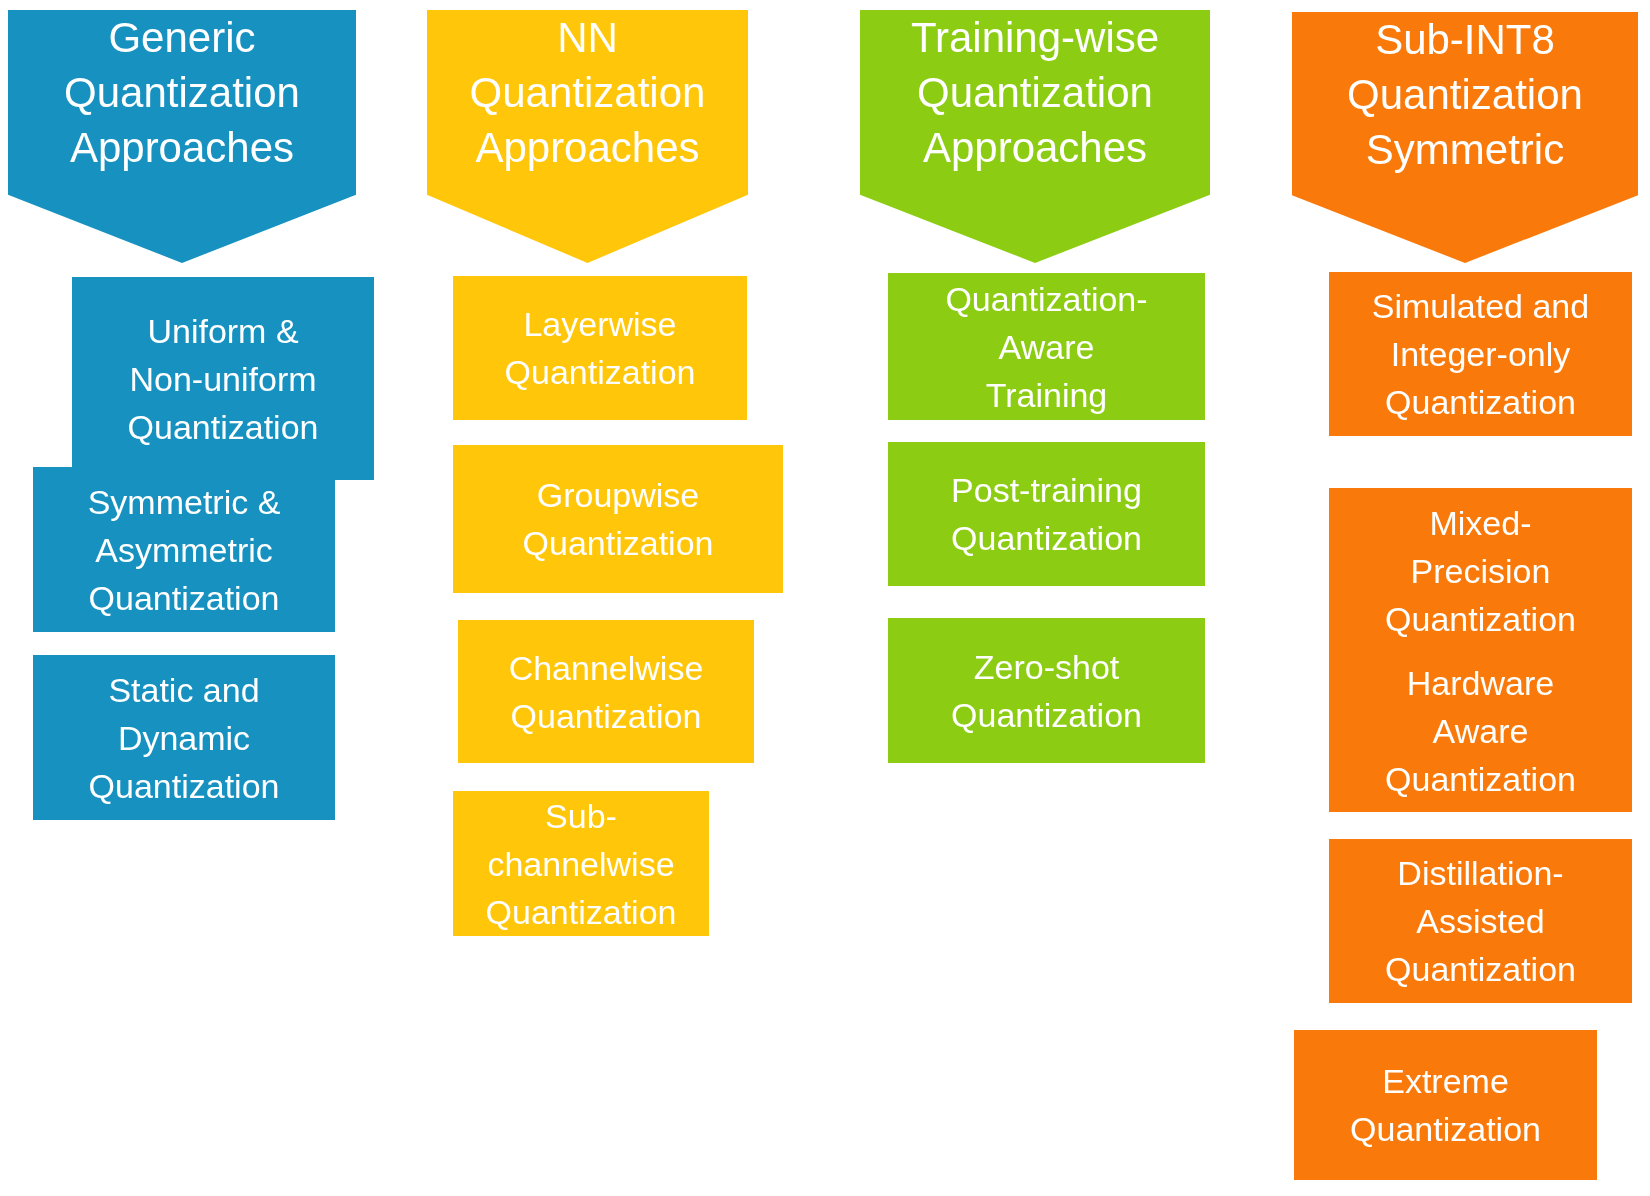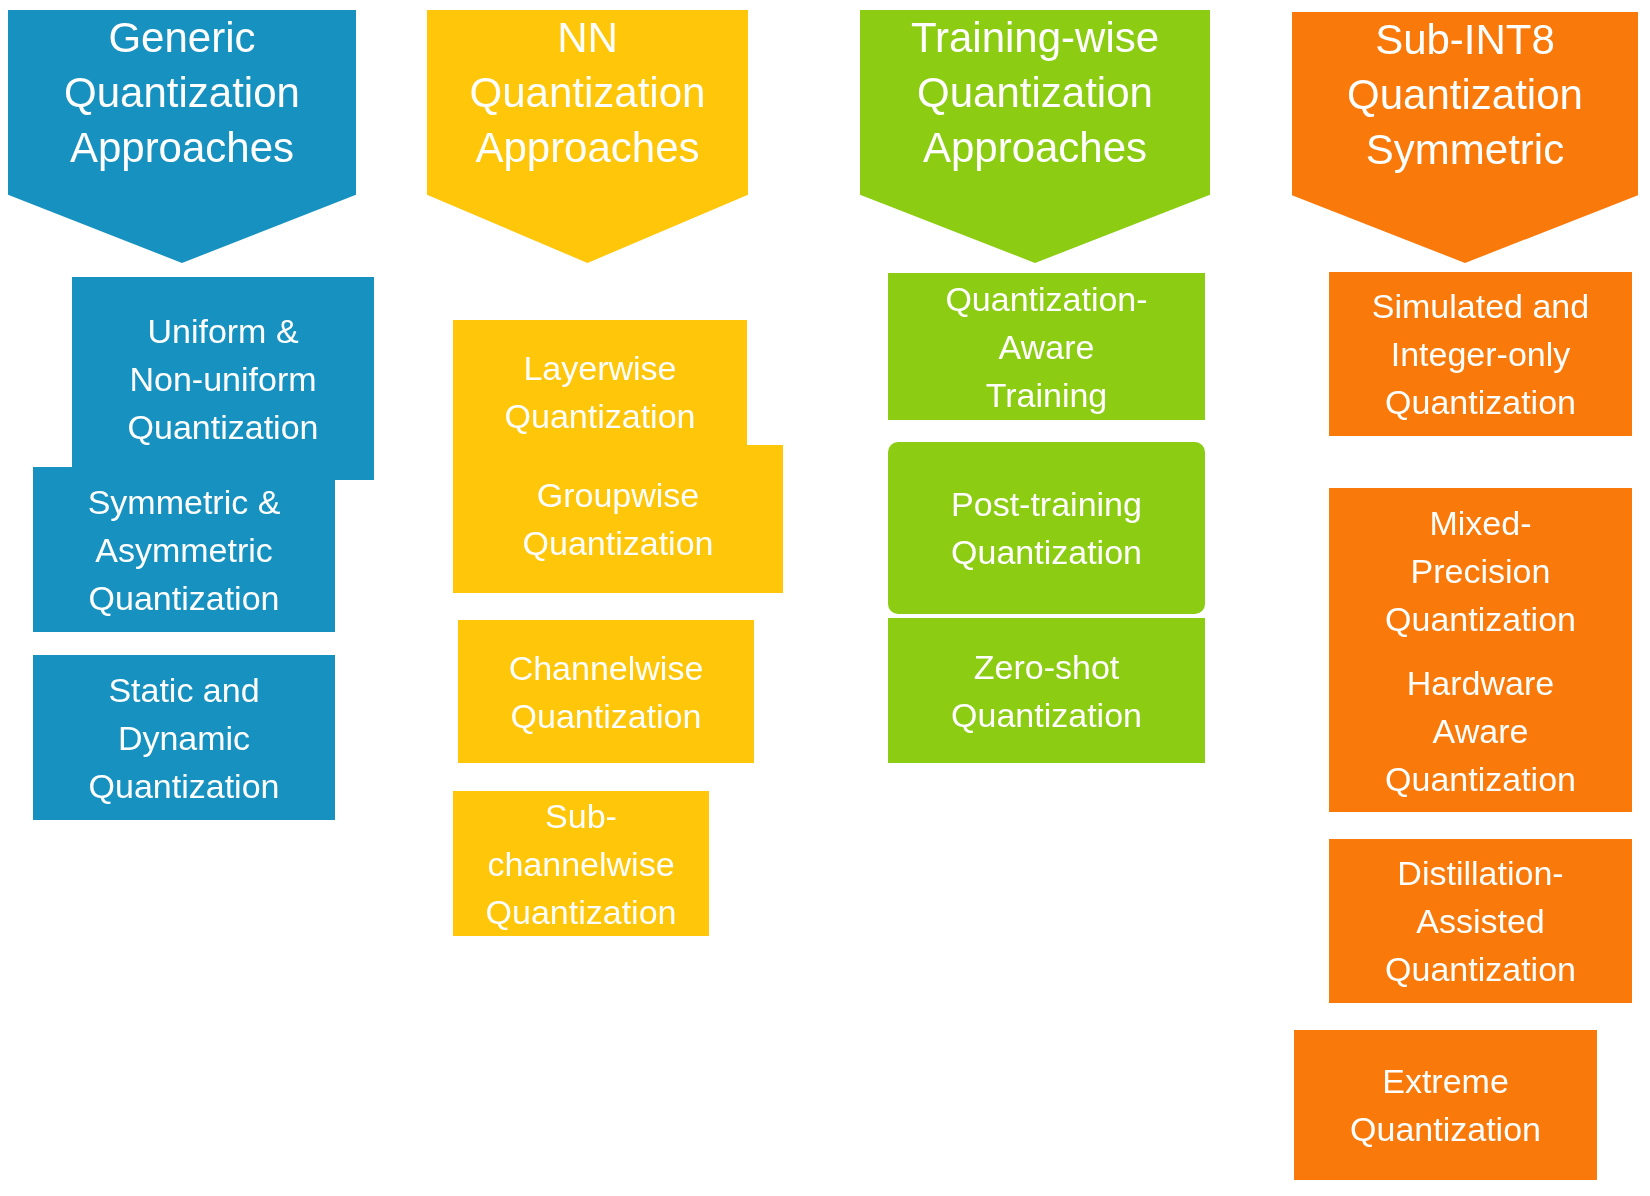--- a/index.html
+++ b/index.html
@@ -68,21 +68,21 @@
     <div class="node-text">Static and
 Dynamic
 Quantization</div>
   </div>
 
   <div class="banner" style="left: 427px; top: 10px; width: 321px; height: 253px; background-color: rgb(255, 198, 10);">
     <div class="banner-text">NN
 Quantization
 Approaches</div>
   </div>
-  <div class="node" style="left: 453px; top: 276px; width: 294px; height: 144px; background-color: rgb(255, 198, 10); margin-top: 44px;">
+  <div class="node" style="left: 453px; top: 276px; width: 294px; height: 144px; background-color: rgb(255, 198, 10);">
     <div class="node-text">Layerwise
 Quantization</div>
   </div>
   <div class="node" style="left: 453px; top: 445px; width: 330px; height: 148px; background-color: rgb(255, 198, 10); align-items: center;">
     <div class="node-text">Groupwise
 Quantization</div>
   </div>
   <div class="node" style="left: 458px; top: 620px; width: 296px; height: 143px; background-color: rgb(255, 198, 10);">
     <div class="node-text">Channelwise
 Quantization</div>
@@ -96,21 +96,21 @@
   <div class="banner" style="left: 860px; top: 10px; width: 350px; height: 253px; background-color: rgb(140, 205, 20);">
     <div class="banner-text">Training-wise
 Quantization
 Approaches</div>
   </div>
   <div class="node" style="left: 888px; top: 273px; width: 317px; height: 147px; background-color: rgb(140, 205, 20);">
     <div class="node-text">Quantization-
 Aware
 Training</div>
   </div>
-  <div class="node" style="left: 888px; top: 442px; width: 317px; height: 172px; background-color: rgb(140, 205, 20); border-radius: 10px;">
+  <div class="node" style="left: 888px; top: 442px; width: 317px; height: 144px; background-color: rgb(140, 205, 20);">
     <div class="node-text">Post-training
 Quantization</div>
   </div>
   <div class="node" style="left: 888px; top: 618px; width: 317px; height: 145px; background-color: rgb(140, 205, 20);">
     <div class="node-text">Zero-shot
 Quantization</div>
   </div>
 
   <div class="banner" style="left: 1292px; top: 12px; width: 346px; height: 251px; background-color: rgb(249, 122, 10);">
     <div class="banner-text">Sub-INT8

